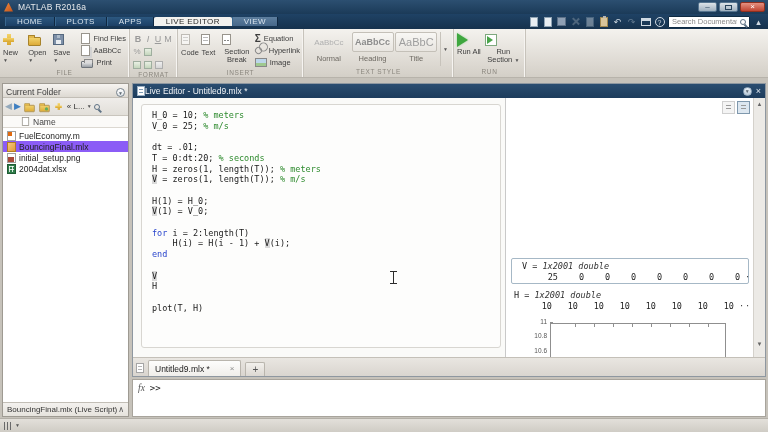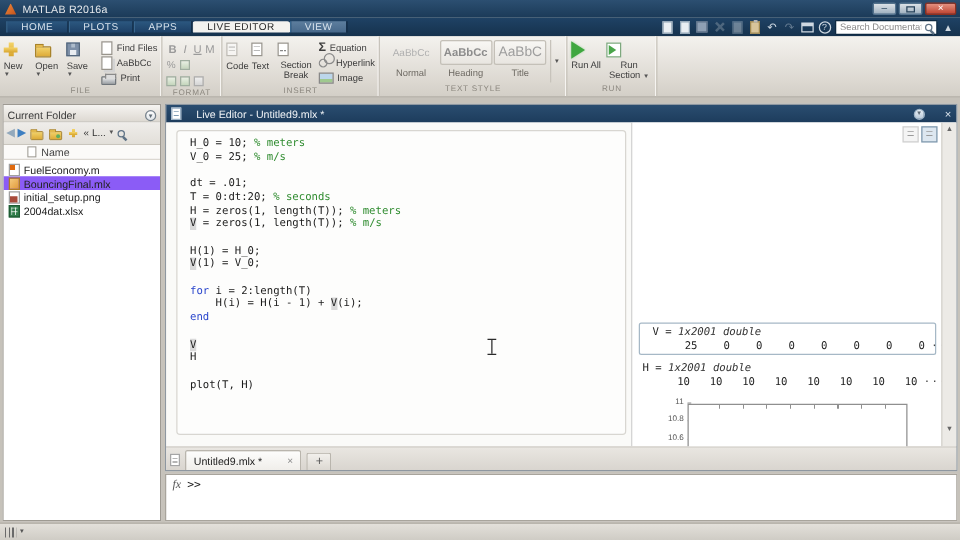--- a/index.html
+++ b/index.html
@@ -99,21 +99,21 @@
 .fi.m::after{content:"";position:absolute;top:0;left:0;width:4px;height:4px;background:#e06a10}
 .fi.mlx{background:linear-gradient(135deg,#f5c97c,#e29a3a);border-color:#b27c20}
 .fi.png::after{content:"";position:absolute;bottom:0;left:0;width:6px;height:5px;background:#a84a3a}
 .fi.xlsx{background:#2f7d4a;border-color:#1f5c34}
 .fi.xlsx::after{content:"";position:absolute;inset:1px;background-image:linear-gradient(rgba(255,255,255,.8) 1px,transparent 1px),linear-gradient(90deg,rgba(255,255,255,.8) 1px,transparent 1px);background-size:3px 3px}
 #folderdetails{height:14px;background:linear-gradient(#f3f1ee,#e6e3dd);border-top:1px solid #c2beb6;display:flex;align-items:center;padding:0 4px;font-size:8px;color:#333;flex:0 0 auto;white-space:nowrap}
 #folderdetails .chev{margin-left:auto;color:#555;font-size:8px}
 
 
 #editor{position:absolute;left:132px;top:83px;width:634px;height:294px;background:#f7f6f4;border:1px solid #8e97a0;display:flex;flex-direction:column}
-#edittitle{height:14px;background:linear-gradient(#2a4d70,#1d3c5c);color:#f0f3f6;display:flex;align-items:center;gap:12px;padding:0 4px;font-size:8.5px;flex:0 0 auto}
+#edittitle{height:14px;background:linear-gradient(#2a4d70,#1d3c5c);color:#f0f3f6;display:flex;align-items:center;gap:0;padding:0 4px;font-size:8.5px;flex:0 0 auto}
 .docicon{width:8px;height:10px;background:#fff;border:1px solid #9ab0c4;position:relative;flex:0 0 auto}
 .docicon::after{content:"";position:absolute;left:1px;right:1px;top:2px;bottom:1px;background:repeating-linear-gradient(#7f9cb5 0 1px,transparent 1px 3px)}
 #edittitle .menucirc{border-color:#9fb4c6;background:linear-gradient(#e9f0f6,#b9c9d8)}
 #edittitle .x{color:#dfe8f0;font-size:9px;margin-left:4px}
 #editbody{flex:1;position:relative;background:#fafaf8;overflow:hidden}
 #codecard{position:absolute;left:8px;top:6px;width:360px;height:244px;background:#fdfdfc;border:1px solid #d8d6d1;border-radius:3px;padding:5px 0 0 10px;font-family:"DejaVu Sans Mono",monospace;font-size:8.5px;line-height:10.7px;color:#1a1a1a;white-space:pre}
 .cm{color:#2e8b2e}.kw{color:#2945cc}.hl{background:#d9d9d9}
 #divider{position:absolute;left:372px;top:0;bottom:0;width:1px;background:#c9c9c9}
 #outpanel{position:absolute;left:373px;right:12px;top:0;bottom:0;background:#fff;font-family:"DejaVu Sans Mono",monospace;font-size:8.5px;color:#222}
 #viewtoggles{position:absolute;right:3px;top:3px;display:flex;gap:2px}
@@ -391,20 +391,24 @@
       </div>
     <div class="frow">
         <span class="fi png"></span>
         <span>initial_setup.png</span>
       </div>
     <div class="frow">
         <span class="fi xlsx"></span>
         <span>2004dat.xlsx</span>
       </div>
   </div>
+  <div id="folderdetails">
+    <span>BouncingFinal.mlx (Live Script)</span>
+    <span class="chev">∧</span>
+  </div>
 </div>
 
 <div id="editor">
   <div id="edittitle">
     <span class="docicon"></span>
     <span>Live Editor - Untitled9.mlx *</span>
     <span class="menucirc" style="margin-left:auto">▼</span>
     <span class="x">×</span>
   </div>
   <div id="editbody">

